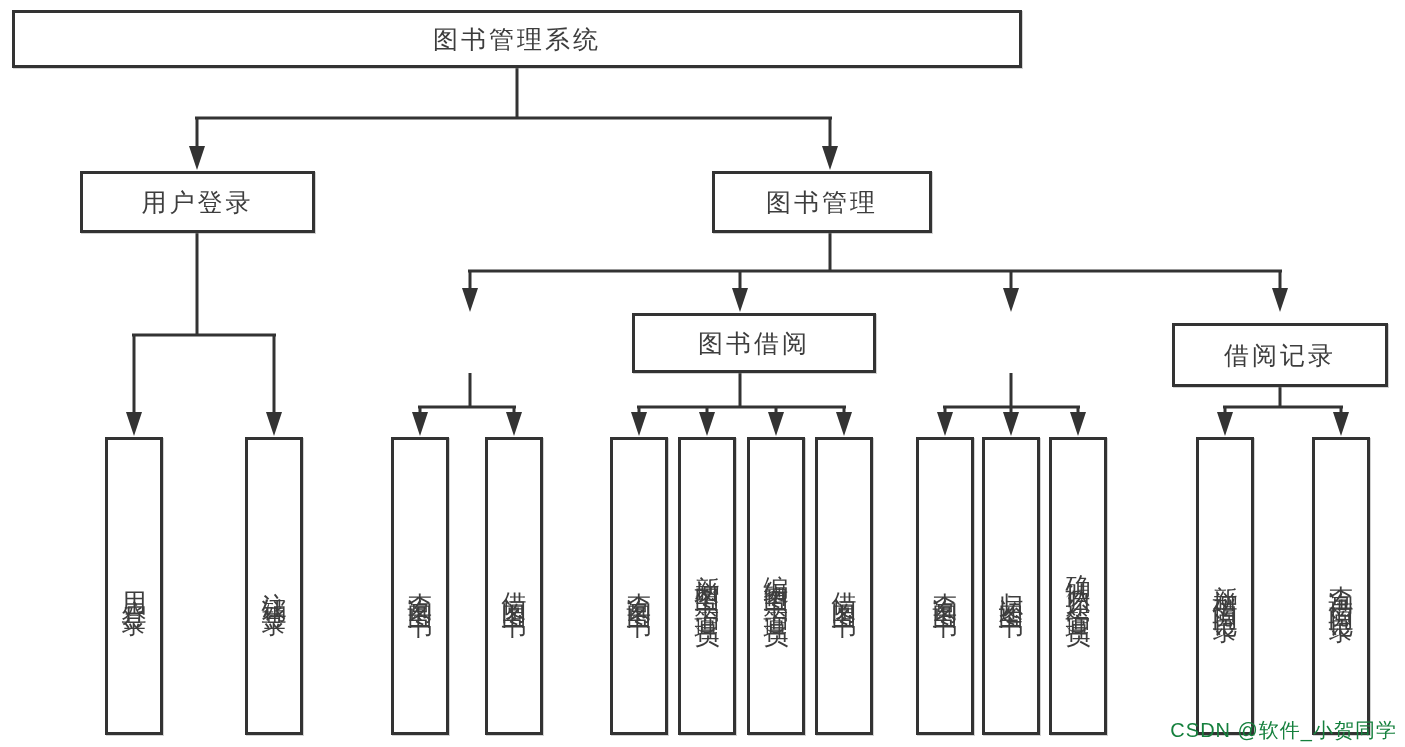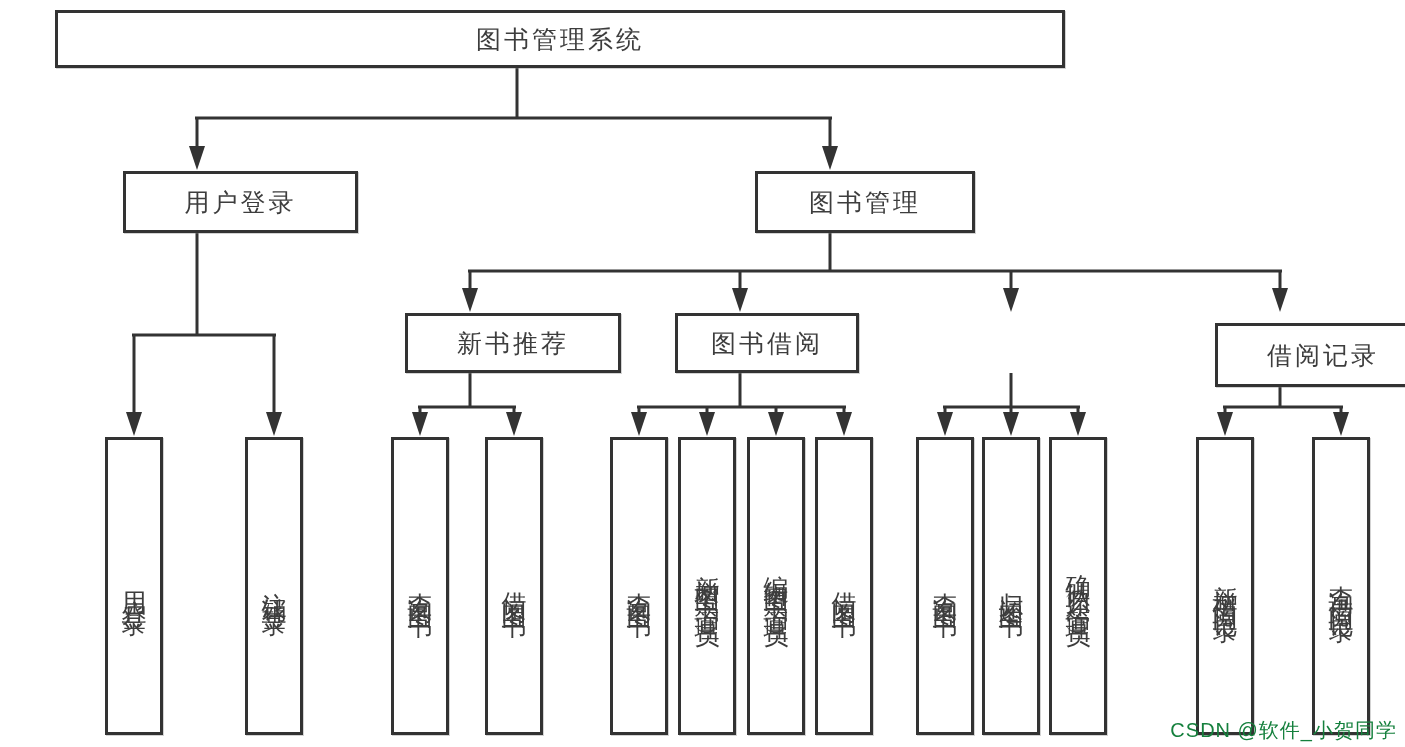--- a/index.html
+++ b/index.html
@@ -11,21 +11,21 @@
     overflow:hidden;
   }
   svg.connectors{position:absolute;left:0;top:0;z-index:1;}
   .box{
     position:absolute;box-sizing:border-box;
     background:#ffffff;border:3px solid #333333;
     display:flex;align-items:center;justify-content:center;
     color:#3d3d3d;z-index:2;
     box-shadow:1px 1px 0 rgba(130,130,130,0.35);
   }
-  .h{font-size:25px;letter-spacing:3px;white-space:nowrap;margin-left:43px;}
+  .h{font-size:25px;letter-spacing:3px;white-space:nowrap;}
   .v{
     writing-mode:vertical-rl;
     text-orientation:mixed;
     font-size:25px;letter-spacing:7px;line-height:1;
     white-space:nowrap;
   }
   .watermark{
     position:absolute;right:8px;bottom:3px;
     font-size:20px;color:#15803d;letter-spacing:1px;
     z-index:5;white-space:nowrap;
@@ -110,22 +110,21 @@
       <polygon points="1217,412 1233,412 1225,436" stroke="none"></polygon>
       <polygon points="1333,412 1349,412 1341,436" stroke="none"></polygon>
     </g>
   </svg>
 
   <div class="box h" style="left:12px;top:10px;width:1010px;height:58px">图书管理系统</div>
 
   <div class="box h" style="left:80px;top:171px;width:235px;height:62px">用户登录</div>
   <div class="box h" style="left:712px;top:171px;width:220px;height:62px">图书管理</div>
 
-  <div class="box h" style="left:362px;top:313px;width:216px;height:60px">新书推荐</div>
-  <div class="box h" style="left:632px;top:313px;width:184px;height:60px">图书借阅</div>
+  <div class="box h" style="left:632px;top:313px;width:244px;height:60px">图书借阅</div>
   <div class="box h" style="left:1172px;top:323px;width:216px;height:64px">借阅记录</div>
 
   <div class="box v" style="left:105px;top:437px;width:58px;height:298px">用户登录</div>
   <div class="box v" style="left:245px;top:437px;width:58px;height:298px">注销登录</div>
 
   <div class="box v" style="left:391px;top:437px;width:58px;height:298px">查询图书</div>
   <div class="box v" style="left:485px;top:437px;width:58px;height:298px">借阅图书</div>
 
   <div class="box v" style="left:610px;top:437px;width:58px;height:298px">查询图书</div>
   <div class="box v" style="left:678px;top:437px;width:58px;height:298px">新增图书（管理员）</div>

